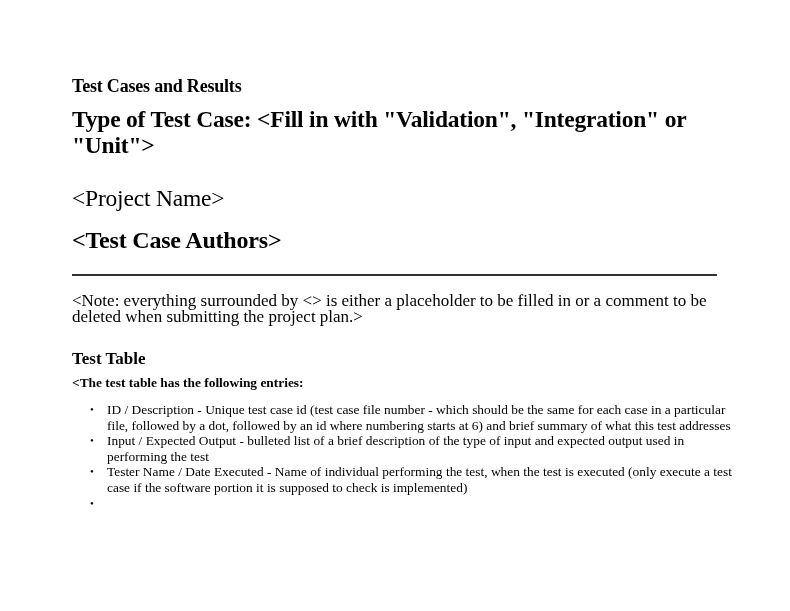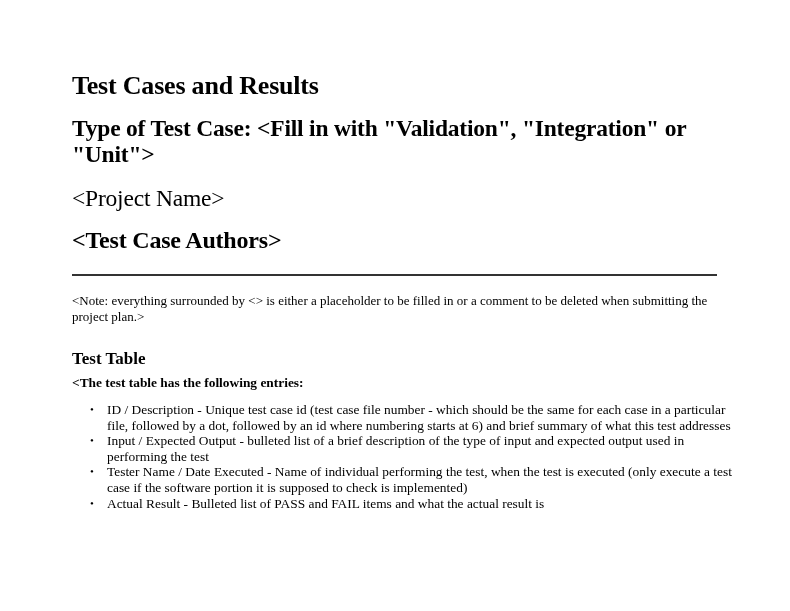--- a/index.html
+++ b/index.html
@@ -18,30 +18,30 @@
     .page {
       position: absolute;
       left: 72px;
       top: 0;
       width: 645px;
     }
     .h-title {
       position: absolute;
       left: 0;
       top: 73px;
-      font-size: 26px;
+      font-size: 18px;
       font-weight: bold;
       line-height: 26px;
       white-space: nowrap;
       letter-spacing: -0.2px;
     }
     .h-type {
       position: absolute;
       left: 0;
-      top: 115px;
+      top: 106px;
       width: 660px;
       font-size: 23.5px;
       font-weight: bold;
       line-height: 26px;
       letter-spacing: -0.2px;
     }
     .h-project {
       position: absolute;
       left: 0;
       top: 184px;
@@ -67,21 +67,21 @@
       top: 274px;
       width: 645px;
       height: 2px;
       background: #333333;
     }
     .note {
       position: absolute;
       left: 0;
       top: 293px;
       width: 660px;
-      font-size: 13px;
+      font-size: 17px;
       line-height: 16px;
     }
     .h-table {
       position: absolute;
       left: 0;
       top: 340px;
       font-size: 17px;
       font-weight: bold;
       line-height: 22px;
       white-space: nowrap;
@@ -139,16 +139,15 @@
     <li class="entry">
       <span class="bullet">•</span>
       <span>Input / Expected Output - bulleted list of a brief description of the type of input and expected output used in performing the test</span>
     </li>
     <li class="entry">
       <span class="bullet">•</span>
       <span>Tester Name / Date Executed - Name of individual performing the test, when the test is executed (only execute a test case if the software portion it is supposed to check is implemented)</span>
     </li>
     <li class="entry">
       <span class="bullet">•</span>
-      <span>Actual Result - Bulleted list of PASS and FAIL items and what the actual result is</span>
     </li>
   </ul>
 </div>
 
 </body></html>

